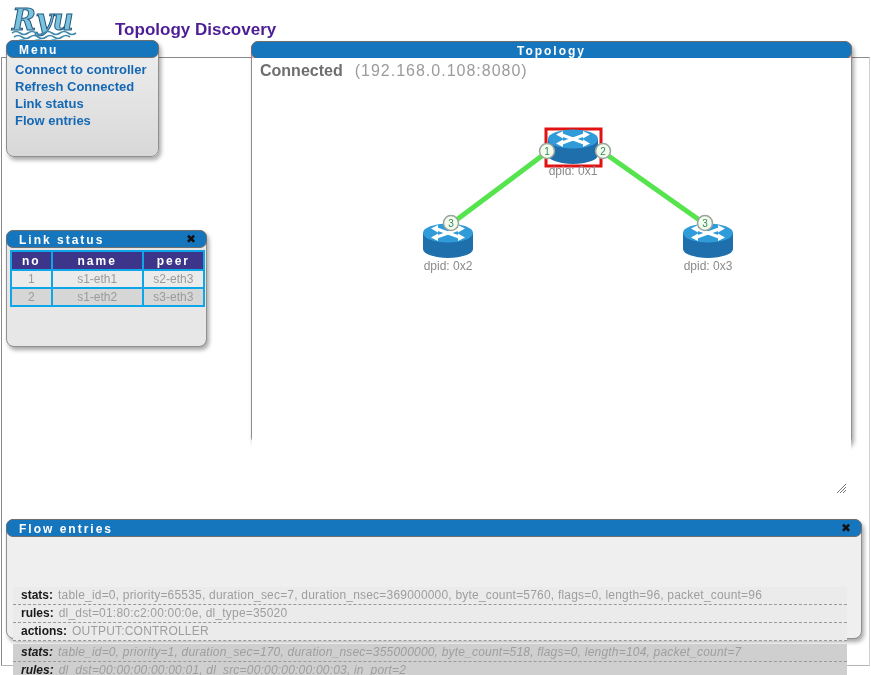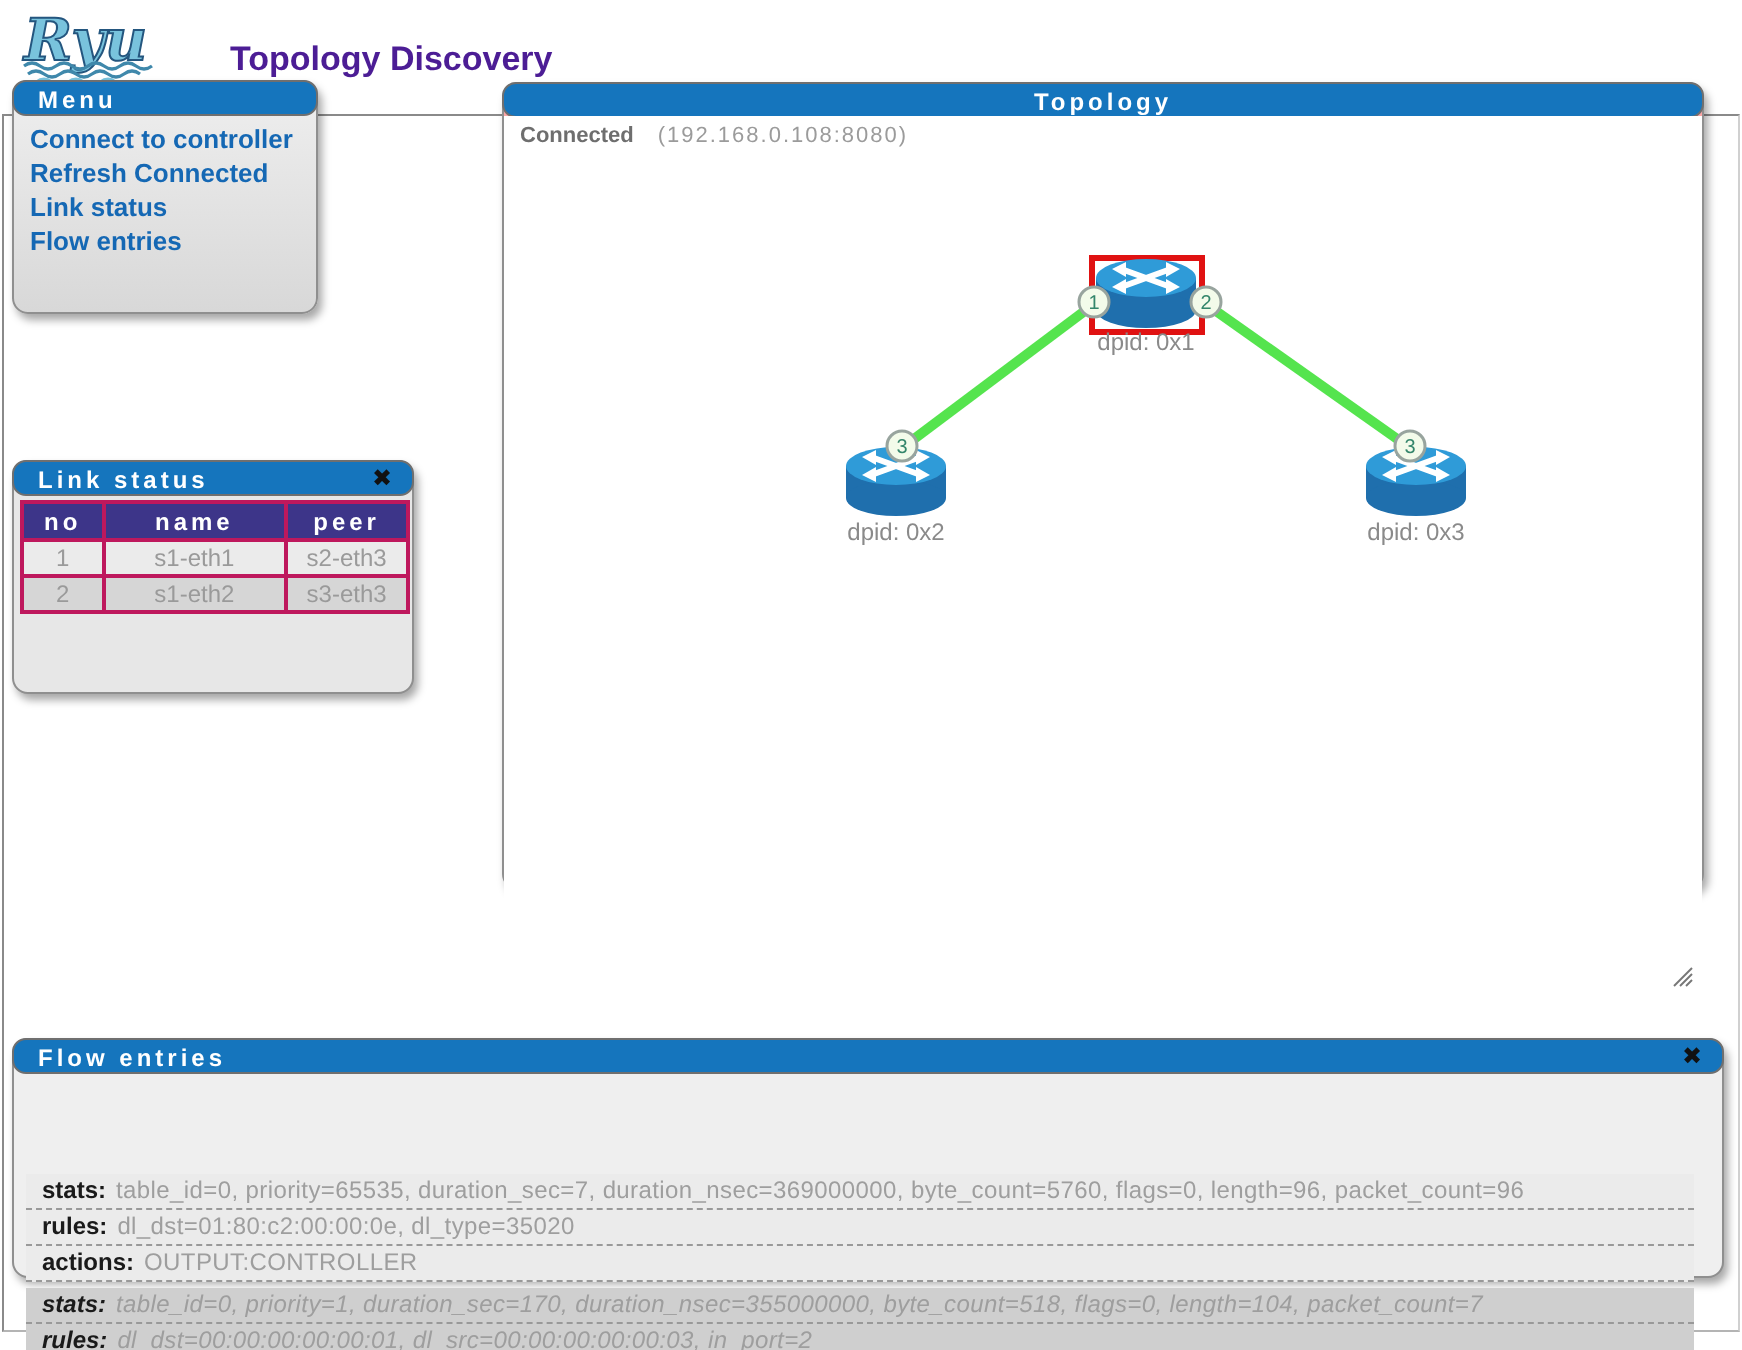--- a/index.html
+++ b/index.html
@@ -29,31 +29,31 @@
   .menu-panel { left:6px; top:40px; width:153px; height:117px;
     background:linear-gradient(#efefef,#d8d8d8); }
   .menu-body { padding:4px 0 0 8px; }
   .menu-item { display:block; color:#1568b4; font-size:13px; font-weight:bold;
     line-height:17px; cursor:pointer; text-decoration:none; }
 
   
   .topo-panel { left:232px; top:41px; width:601px; height:404px; background:#fca5a5;margin-left:19px; }
   .topo-body { position:relative; width:599px; height:440px; background:#fff;
     border-radius:0 0 7px 7px; overflow:hidden; }
-  .topo-status { position:absolute; left:8px; top:4px; font-size:11px; z-index:2; }
+  .topo-status { position:absolute; left:8px; top:4px; font-size:16px; z-index:2; }
   .topo-status .st { color:#6e6e6e; font-weight:bold; }
   .topo-status .addr { color:#9b9b9b; letter-spacing:1px; margin-left:12px; }
   .topo-svg { position:absolute; left:0; top:0; }
   .resize-grip { position:absolute; right:4px; bottom:4px; width:12px; height:12px;
     cursor:nwse-resize; }
 
   
   .link-panel { left:6px; top:230px; width:201px; height:117px; background:#e7e7e7; }
   .link-body { padding:3px; }
-  table.link-table { border-collapse:separate; border-spacing:2px; background:#be185d;
+  table.link-table { border-collapse:separate; border-spacing:2px; background:#0ea5e9;
     width:195px; }
   .link-table th { background:#3d3589; color:#fff; font-size:12px; font-weight:bold;
     letter-spacing:2px; height:17px; text-align:center; }
   .link-table td { font-size:12px; color:#9a9a9a; text-align:center; height:16px; }
   .link-table tr.r0 td { background:#ebebeb; }
   .link-table tr.r1 td { background:#d6d6d6; }
   .col-no { width:40px; } .col-name { width:92px; } .col-peer { width:61px; }
 
   
   .flow-panel { left:6px; top:519px; width:856px; height:120px; background:#efefef; }

